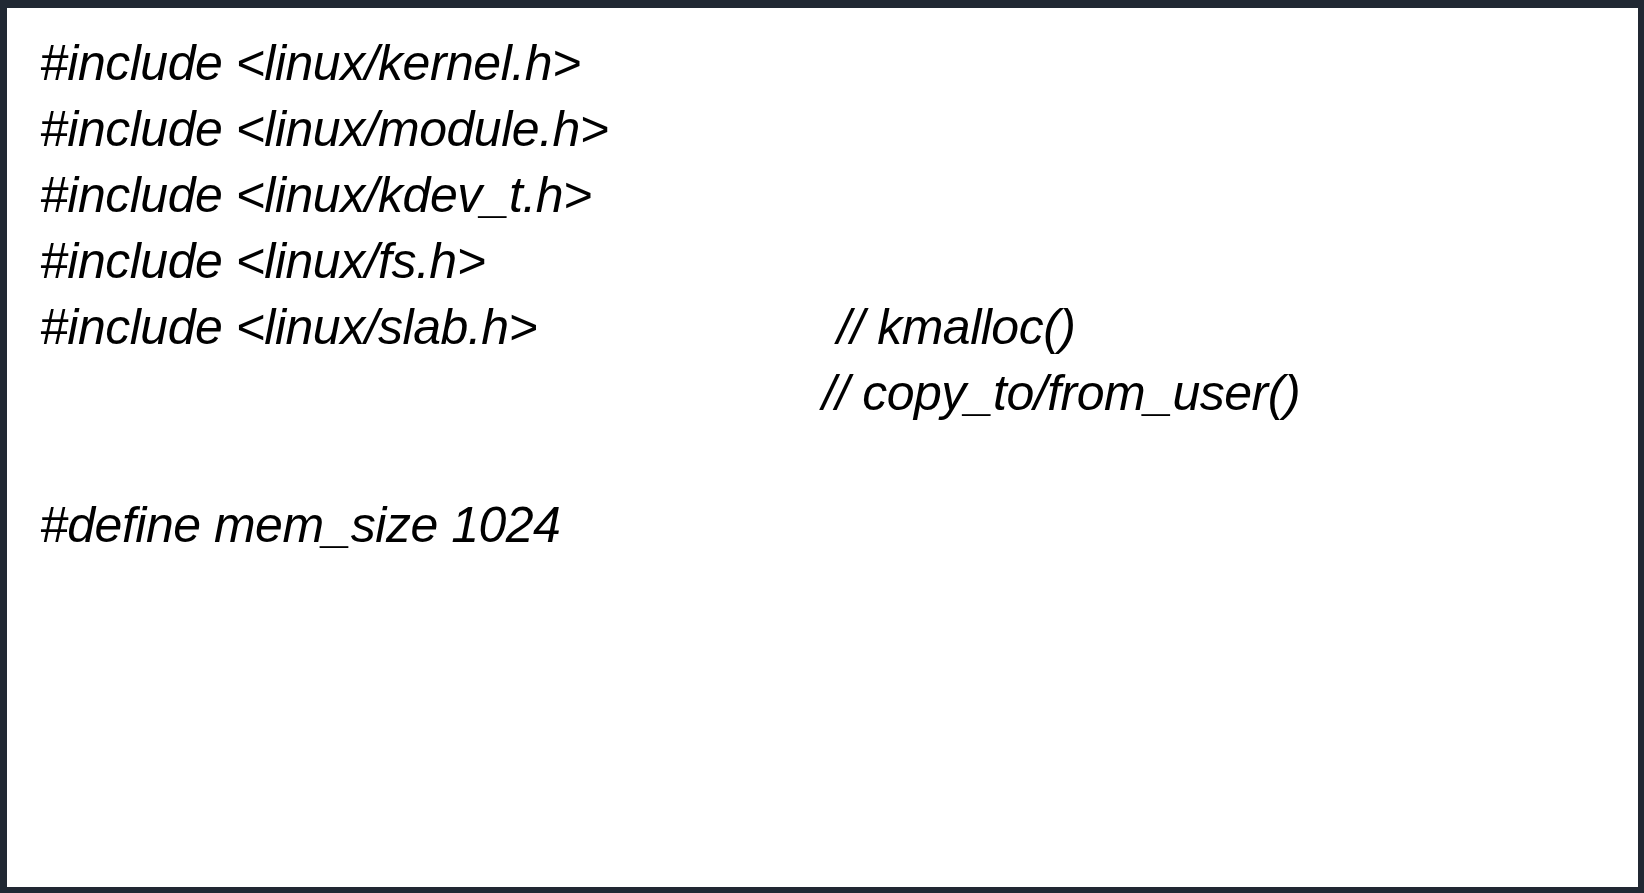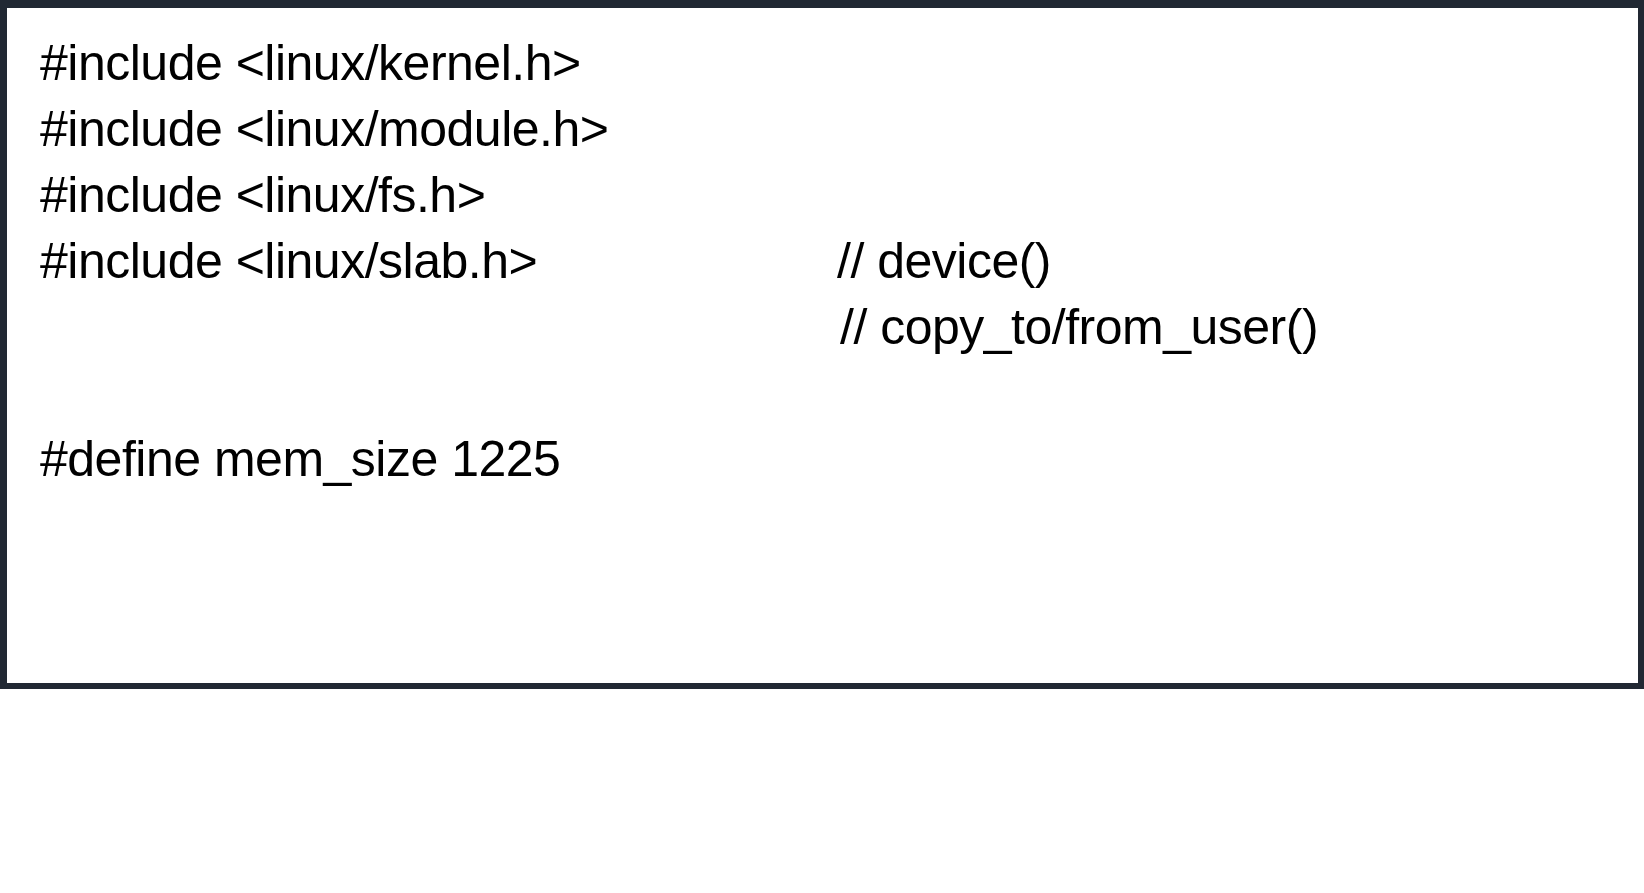--- a/index.html
+++ b/index.html
@@ -7,27 +7,28 @@
     --bg-color: #ffffff;
     --text-color: #000000;
   }
   html, body {
     margin: 0;
     padding: 0;
     background: #ffffff;
   }
   .frame {
     width: 1644px;
-    height: 689px;
+    height: 893px;
     box-sizing: border-box;
     border-style: solid;
     border-color: var(--border-color);
     border-width: 8px 6px 6px 7px;
     background: var(--bg-color);
     overflow: hidden;
+    font-style: italic;
   }
   .code-block {
     padding: 22px 20px 0 33px;
     font-family: "Liberation Sans", "DejaVu Sans", sans-serif;
     font-size: 50px;
     letter-spacing: -0.5px;
     color: var(--text-color);
     font-weight: 400;
   }
   .code-line {
@@ -35,40 +36,41 @@
     height: 66px;
     line-height: 66px;
     white-space: pre;
   }
   .code-line .inline-comment {
     position: absolute;
     top: 0;
     white-space: pre;
   }
   .c-slab { left: 797px; }      
-  .c-uaccess { left: 782px; margin-left: 18px; }   
+  .c-uaccess { left: 782px; }   
 </style>
 </head>
 <body>
 
 <div class="frame">
   <div class="code-block">
 
     <div class="code-line"><span>#include &lt;linux/kernel.h&gt;</span></div>
 
 
     <div class="code-line"><span>#include &lt;linux/module.h&gt;</span></div>
 
+    <div class="code-line"><span>#include &lt;linux/kdev_t.h&gt;</span></div>
 
     <div class="code-line"><span>#include &lt;linux/fs.h&gt;</span></div>
 
 
 
-    <div class="code-line"><span>#include &lt;linux/slab.h&gt;</span><span class="inline-comment c-slab">// device()</span></div>
+    <div class="code-line"><span>#include &lt;linux/slab.h&gt;</span><span class="inline-comment c-slab">// kmalloc()</span></div>
 
     <div class="code-line"><span class="inline-comment c-uaccess">// copy_to/from_user()</span></div>
 
     <div class="code-line"><span></span></div>
 
-    <div class="code-line"><span>#define mem_size 1225</span></div>
+    <div class="code-line"><span>#define mem_size 1024</span></div>
 
   </div>
 </div>
 
 </body></html>

